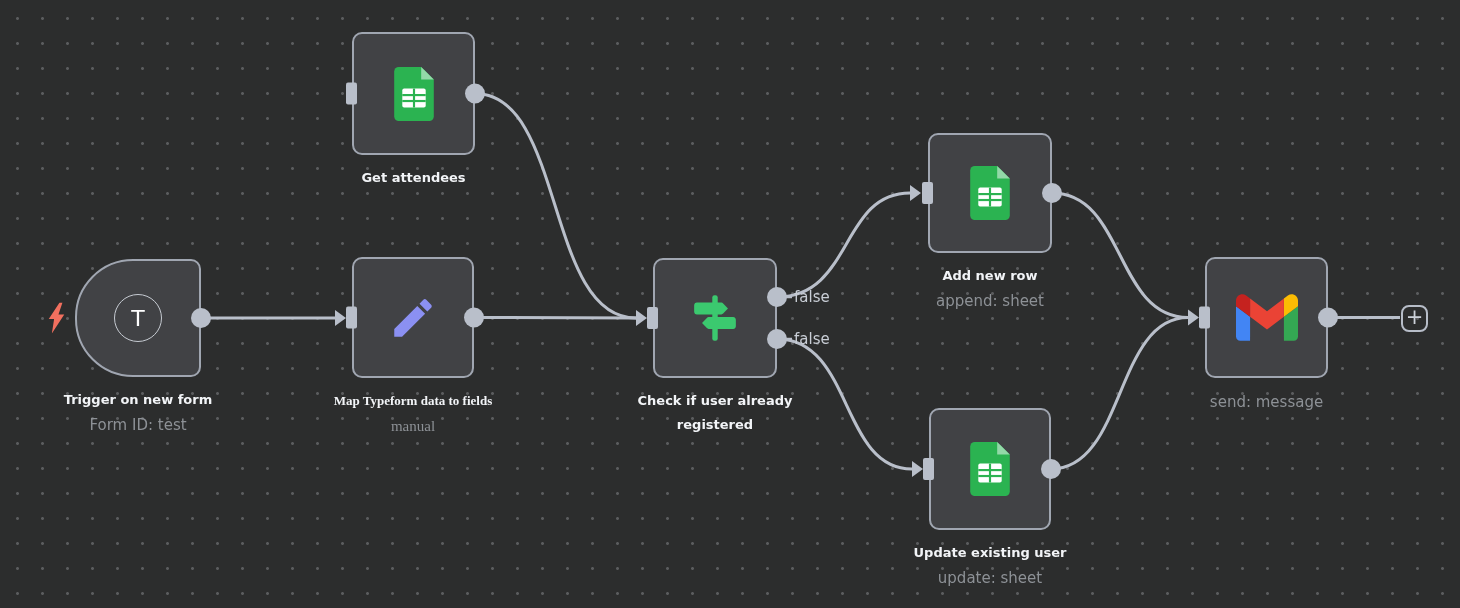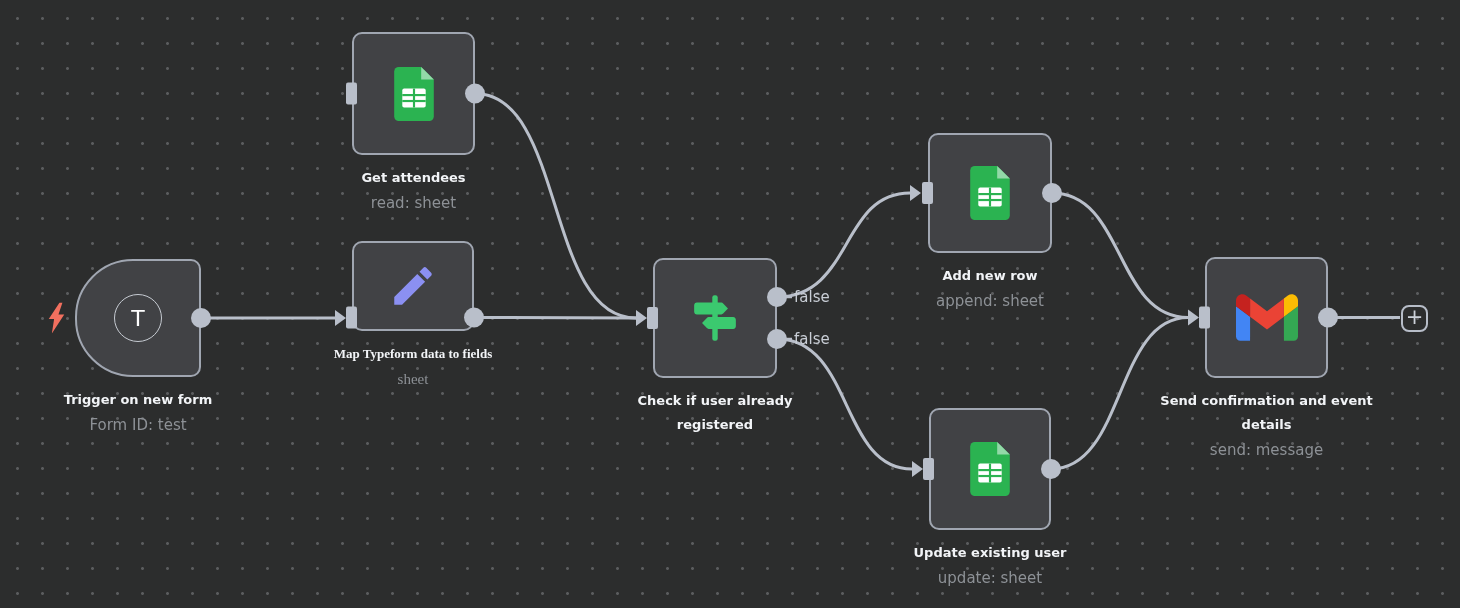--- a/index.html
+++ b/index.html
@@ -74,33 +74,32 @@
         <path d="M5 0 h25 l14 14 v41 a5 5 0 0 1 -5 5 H5 a5 5 0 0 1 -5 -5 V5 a5 5 0 0 1 5 -5 z" fill="#2bb351"></path>
         <path d="M30 0 l14 14 h-14 z" fill="#93d9a8"></path>
         <rect x="9" y="24" width="26" height="21" rx="2" fill="#ffffff"></rect>
         <rect x="20.8" y="24" width="2.4" height="21" fill="#2bb351"></rect>
         <rect x="9" y="30" width="26" height="2.4" fill="#2bb351"></rect>
         <rect x="9" y="36.6" width="26" height="2.4" fill="#2bb351"></rect>
       </svg>
     </div>
     <div class="caption" style="width:300px;">
       <div class="title">Get attendees</div>
-      <div class="subtitle">read: sheet</div>
-    </div>
-  </div>
-
-  <div class="node" style="left:352px;top:241px;width:122px;height:90px;font-family:Liberation Serif, serif;">
+    </div>
+  </div>
+
+  <div class="node" style="left:352px;top:257px;width:122px;height:121px;font-family:Liberation Serif, serif;">
     <div class="box">
       <svg width="50" height="50" viewBox="0 0 24 24">
         <path fill="#8b90f2" d="M3 17.25V21h3.75L17.81 9.94l-3.75-3.75L3 17.25zM20.71 7.04c.39-.39.39-1.02 0-1.41l-2.34-2.34a.9959.9959 0 0 0-1.41 0l-1.83 1.83 3.75 3.75 1.83-1.83z"></path>
       </svg>
     </div>
     <div class="caption" style="width:230px;">
       <div class="title">Map Typeform data to fields</div>
-      <div class="subtitle">sheet</div>
+      <div class="subtitle">manual</div>
     </div>
   </div>
 
   <div class="node" style="left:653px;top:258px;width:124px;height:120px;">
     <div class="box">
       <svg width="58" height="58" viewBox="0 0 64 64">
         <g fill="#3bc96f">
           <rect x="29" y="7" width="6" height="50" rx="2.5"></rect>
           <path d="M12 15 h27 c.8 0 1.5.3 2 .9 l5.3 5.6 -5.3 5.6 c-.5.6-1.2.9-2 .9 H12 c-1.7 0-3-1.3-3-3 v-7 c0-1.7 1.3-3 3-3 z"></path>
           <path d="M52 31 h-27 c-.8 0-1.5.3-2 .9 l-5.3 5.6 5.3 5.6 c.5.6 1.2.9 2 .9 h27 c1.7 0 3-1.3 3-3 v-7 c0-1.7-1.3-3-3-3 z"></path>
@@ -150,21 +149,20 @@
     <div class="box">
       <svg width="62" height="47" viewBox="52 42 88 66">
         <path fill="#4285f4" d="M58 108h14V74L52 59v43c0 3.32 2.69 6 6 6"></path>
         <path fill="#34a853" d="M120 108h14c3.32 0 6-2.69 6-6V59l-20 15"></path>
         <path fill="#fbbc04" d="M120 48v26l20-15v-8c0-7.42-8.47-11.65-14.4-7.2"></path>
         <path fill="#ea4335" d="M72 74V48l24 18 24-18v26L96 92"></path>
         <path fill="#c5221f" d="M52 51v8l20 15V48l-5.6-4.2c-5.94-4.45-14.4-.22-14.4 7.2"></path>
       </svg>
     </div>
     <div class="caption" style="width:240px;">
-      <div class="title">Send confirmation and event details</div>
       <div class="subtitle">send: message</div>
     </div>
   </div>
 
   <div class="branch-label" style="left:794px;top:289px;">false</div>
   <div class="branch-label" style="left:794px;top:331px;">false</div>
 
   <div id="add-button">
     <span>+</span>
   </div>

